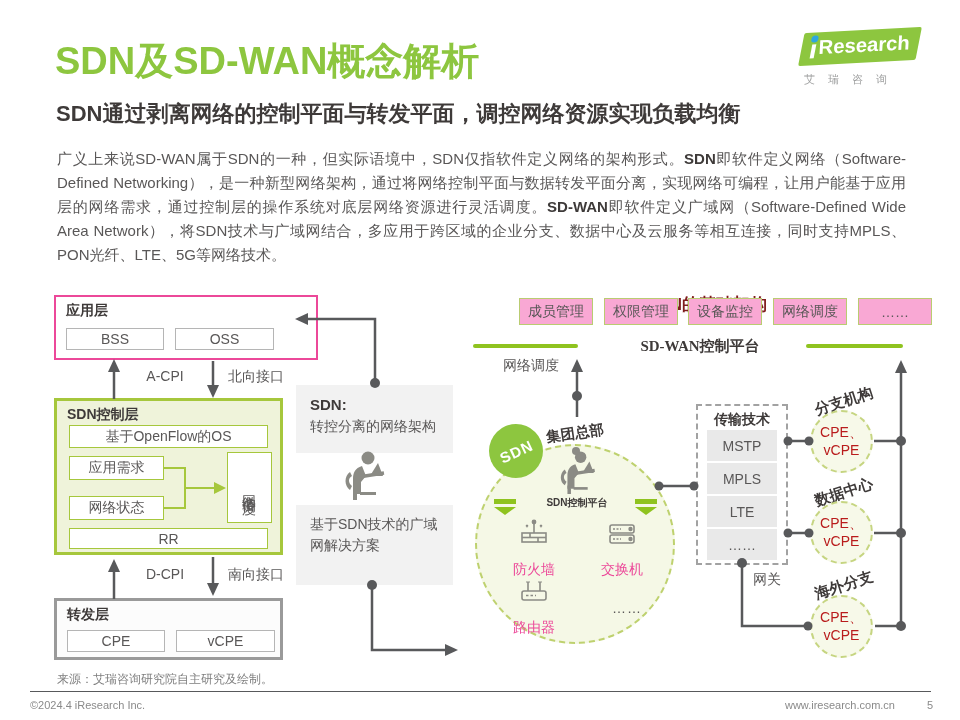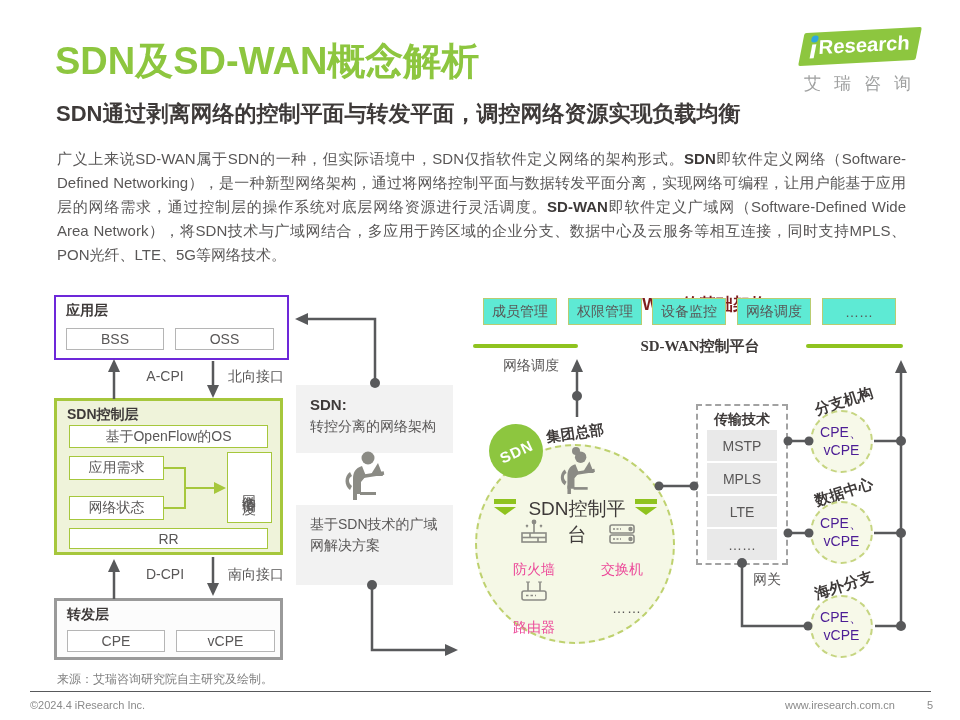--- a/index.html
+++ b/index.html
@@ -10,64 +10,64 @@
   }
   .abs{position:absolute;}
   
   .page-title{left:55px;top:36px;font-size:38px;font-weight:bold;color:#8dc63f;letter-spacing:0px;}
   .page-subtitle{left:56px;top:99px;font-size:22px;font-weight:bold;color:#3e3a39;}
   .logo-wrap{left:802px;top:30px;width:140px;}
   .logo-flag{position:relative;width:116px;height:33px;background:#8dc63f;transform:skewX(-14deg) rotate(-3deg);border-radius:2px;}
   .logo-flag .brand{position:absolute;left:17px;top:4px;color:#fff;font-size:20px;font-weight:bold;transform:skewX(8deg);}
   .logo-i-stem{position:absolute;left:10px;top:12px;width:4px;height:14px;background:#fff;}
   .logo-i-dot{position:absolute;left:8px;top:3px;width:7px;height:7px;border-radius:50%;background:#2ea7e0;}
-  .logo-cn{margin-top:9px;margin-left:2px;font-size:17px;color:#9fa0a0;letter-spacing:13px;white-space:nowrap;}
+  .logo-cn{margin-top:9px;margin-left:2px;font-size:11px;color:#9fa0a0;letter-spacing:13px;white-space:nowrap;}
   
   .intro{left:57px;top:147px;width:849px;font-size:15px;line-height:24px;color:#595757;text-align:justify;}
   .intro b{color:#3e3a39;}
   
   .sec-title{font-size:17px;font-weight:bold;color:#7f1d1d;text-align:center;margin-top:36px;}
   
   .layer-box{background:#fff;box-sizing:border-box;}
   .layer-label{position:absolute;left:10px;top:5px;font-size:14px;font-weight:bold;color:#3e3a39;}
   .inner-box{position:absolute;box-sizing:border-box;background:#fff;border:1px solid #b5b5b5;
              display:flex;align-items:center;justify-content:center;font-size:14px;color:#595757;}
   .green-inner{border:1px solid #a6c73c;}
   .arrow-label{font-size:14px;color:#595757;text-align:center;}
   
   .note-box{background:#f2f2f2;box-sizing:border-box;padding:9px 14px;}
   .note-title{font-size:15px;font-weight:bold;color:#3e3a39;line-height:1.45;}
   .note-body{font-size:14px;color:#595757;line-height:1.5;}
   
   .module-box{position:absolute;top:298px;height:27px;width:74px;box-sizing:border-box;
-              border:1.5px solid #b9cc71;background:#5eead4;display:flex;align-items:center;justify-content:center;
-              font-size:14px;color:#595757;}
+              border:1.5px solid #b9cc71;background:#f9a8d4;display:flex;align-items:center;justify-content:center;
+              font-size:14px;color:#595757;margin-left:36px;}
   .platform-line{position:absolute;top:344px;height:4px;background:#8fc31f;border-radius:2px;}
   .platform-label{font-size:15px;font-weight:bold;color:#3e3a39;text-align:center;}
   .big-circle{left:475px;top:444px;width:200px;height:200px;border-radius:50%;
               border:2px dashed #bed16e;background:#f5f8e6;box-sizing:border-box;}
   .sdn-badge{left:489px;top:424px;width:54px;height:54px;border-radius:50%;background:#8dc63f;
              display:flex;align-items:center;justify-content:center;}
   .sdn-badge span{color:#fff;font-weight:bold;font-size:15px;transform:rotate(-25deg);letter-spacing:1px;}
   .hq-label{font-size:14.5px;font-weight:bold;color:#3e3a39;transform:rotate(-8deg);}
-  .inner-platform{font-size:19px;font-weight:normal;color:#3e3a39;text-align:center;}
+  .inner-platform{font-size:10px;font-weight:bold;color:#3e3a39;text-align:center;}
   .chevron{width:22px;}
   .chevron .bar{width:22px;height:5px;background:#8fc31f;}
   .chevron .tri{width:0;height:0;margin-top:3px;border-left:11px solid transparent;border-right:11px solid transparent;border-top:8px solid #8fc31f;}
   .device{position:absolute;width:60px;text-align:center;}
   .device .dlabel{margin-top:10px;font-size:14px;color:#ec4899;}
   .ellipsis-txt{font-size:14px;color:#595757;letter-spacing:1px;}
   .transport-box{left:696px;top:404px;width:92px;height:161px;box-sizing:border-box;
                  border:2px dashed #a2a2a2;background:#fff;}
   .transport-title{position:absolute;left:0;top:5px;width:100%;text-align:center;font-size:14px;font-weight:bold;color:#3e3a39;}
   .transport-item{position:absolute;left:9px;width:70px;height:31px;background:#e9e9e9;
                   display:flex;align-items:center;justify-content:center;font-size:14px;color:#595757;}
   .branch-circle{position:absolute;left:810px;width:63px;height:63px;border-radius:50%;box-sizing:border-box;
                  border:2px dashed #c6d581;background:#f7f9e9;display:flex;flex-direction:column;
-                 align-items:center;justify-content:center;font-size:14px;color:#4c1d95;line-height:1.25;}
+                 align-items:center;justify-content:center;font-size:14px;color:#b91c1c;line-height:1.25;}
   .branch-label{position:absolute;left:812px;width:64px;text-align:center;font-size:15px;font-weight:bold;
                 color:#3e3a39;transform:rotate(-18deg);white-space:nowrap;}
   .small-label{font-size:14px;color:#595757;}
   
   .source-note{left:57px;top:671px;font-size:12px;color:#7f7f7f;}
   .footer-rule{left:30px;top:691px;width:901px;height:1px;background:#58595b;}
   .footer-left{left:30px;top:699px;font-size:11px;color:#8a8a8a;}
   .footer-site{right:65px;top:699px;font-size:11px;color:#8a8a8a;}
   .footer-page{right:27px;top:699px;font-size:11px;color:#8a8a8a;}
   svg.lines{pointer-events:none;}
@@ -85,21 +85,21 @@
     <span class="brand">Research</span>
   </div>
   <div class="logo-cn">艾瑞咨询</div>
 </div>
 
 <div class="abs intro"><span>广义上来说SD-WAN属于SDN的一种，但实际语境中，SDN仅指软件定义网络的架构形式。</span><b>SDN</b><span>即软件定义网络（Software-Defined Networking），是一种新型网络架构，通过将网络控制平面与数据转发平面分离，实现网络可编程，让用户能基于应用层的网络需求，通过控制层的操作系统对底层网络资源进行灵活调度。</span><b>SD-WAN</b><span>即软件定义广域网（Software-Defined Wide Area Network），将SDN技术与广域网结合，多应用于跨区域的企业分支、数据中心及云服务等相互连接，同时支持MPLS、PON光纤、LTE、5G等网络技术。</span></div>
 
 <div class="abs sec-title" style="left:54px;top:257px;width:229px;">SDN的基础架构</div>
 <div class="abs sec-title" style="left:480px;top:257px;width:420px;">SD-WAN的基础架构</div>
 
-<div class="abs layer-box" style="left:54px;top:295px;width:235px;height:65px;border:2px solid #6d28d9;">
+<div class="abs layer-box" style="left:54px;top:295px;width:264px;height:65px;border:2px solid #ec4899;">
   <span class="layer-label">应用层</span>
   <div class="inner-box" style="left:10px;top:31px;width:98px;height:22px;">BSS</div>
   <div class="inner-box" style="left:119px;top:31px;width:99px;height:22px;">OSS</div>
 </div>
 
 <div class="abs arrow-label" style="left:135px;top:368px;width:60px;">A-CPI</div>
 <div class="abs arrow-label" style="left:225px;top:368px;width:62px;">北向接口</div>
 
 <div class="abs layer-box" style="left:54px;top:398px;width:229px;height:157px;border:3px solid #a6c73c;background:#eff3da;">
   <span class="layer-label">SDN控制层</span>

